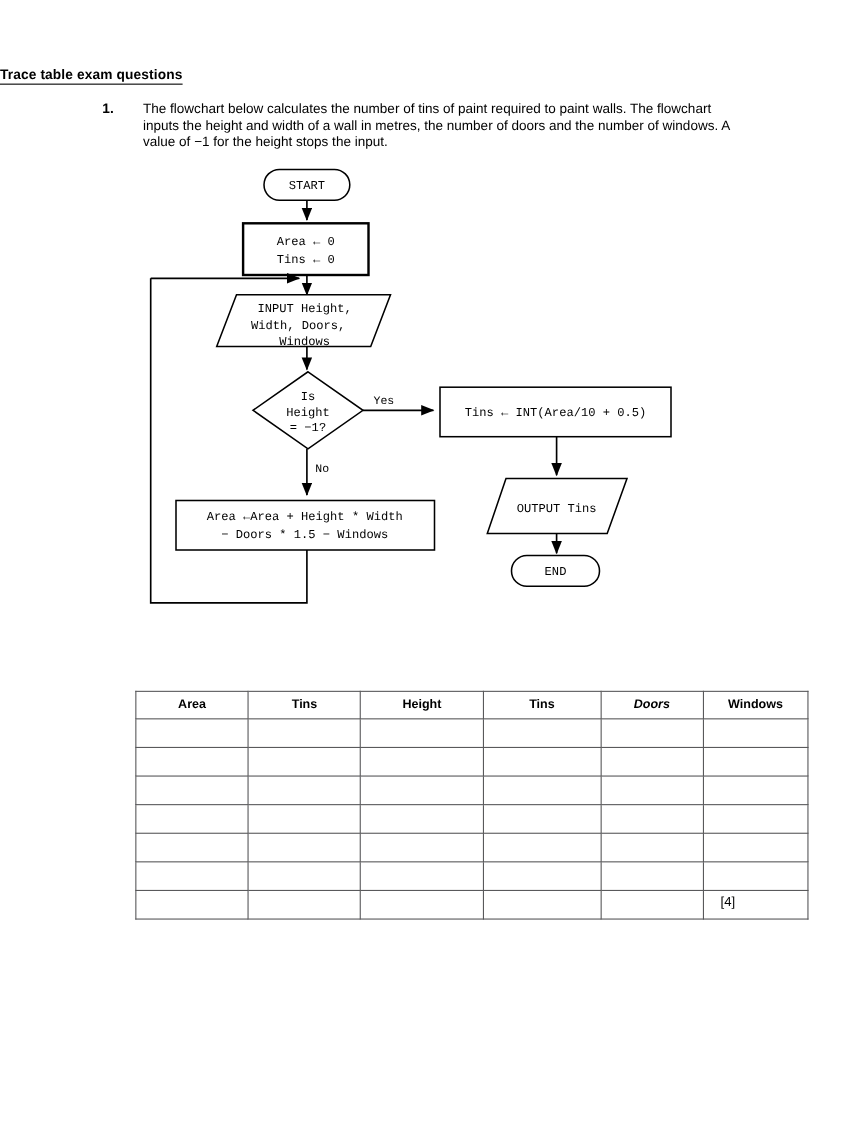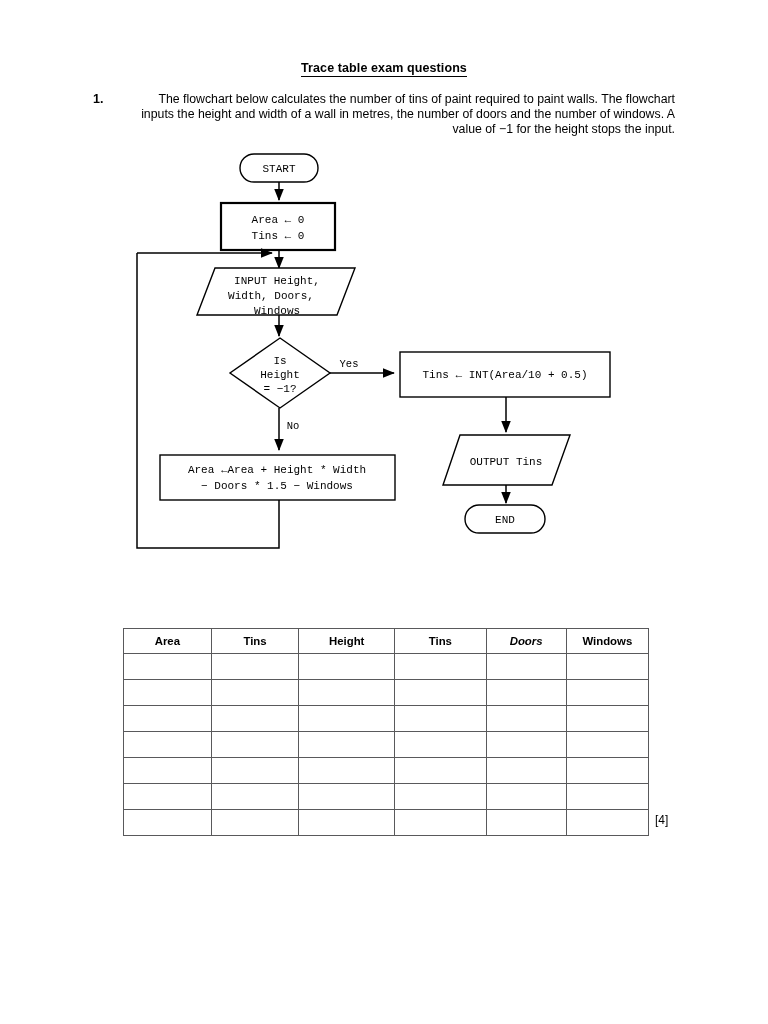--- a/index.html
+++ b/index.html
@@ -19,21 +19,20 @@
     position: absolute;
     inset: 0;
     width: 768px;
     height: 1024px;
   }
   #doc-title {
     position: absolute;
     left: 0;
     top: 61px;
     width: 768px;
-    text-align: center;
     font-size: 12.5px;
     font-weight: bold;
     letter-spacing: 0.1px;
   }
   #doc-title span {
     border-bottom: 1.4px solid #000;
     padding-bottom: 1px;
   }
   #q-number {
     position: absolute;
@@ -42,21 +41,21 @@
     font-size: 12.5px;
     font-weight: bold;
   }
   #q-body {
     position: absolute;
     left: 130px;
     top: 92px;
     width: 545px;
     font-size: 12.3px;
     line-height: 15.2px;
-    text-align: right;
+    text-align: left;
   }
   #complete-line {
     position: absolute;
     left: 128px;
     top: 572px;
     font-size: 12.3px;
   }
   #input-data {
     position: absolute;
     left: 128px;
@@ -100,21 +99,21 @@
     stroke-width: 1.5;
     fill: none;
   }
 
   
   #trace-table {
     position: absolute;
     left: 123px;
     top: 628px;
     border-collapse: collapse;
-    width: 526px;
+    width: 612px;
   }
   #trace-table th, #trace-table td {
     border: 1px solid #59595b;
     height: 25px;
     padding: 0;
   }
   #trace-table th {
     font-size: 11.4px;
     font-weight: bold;
     text-align: center;

